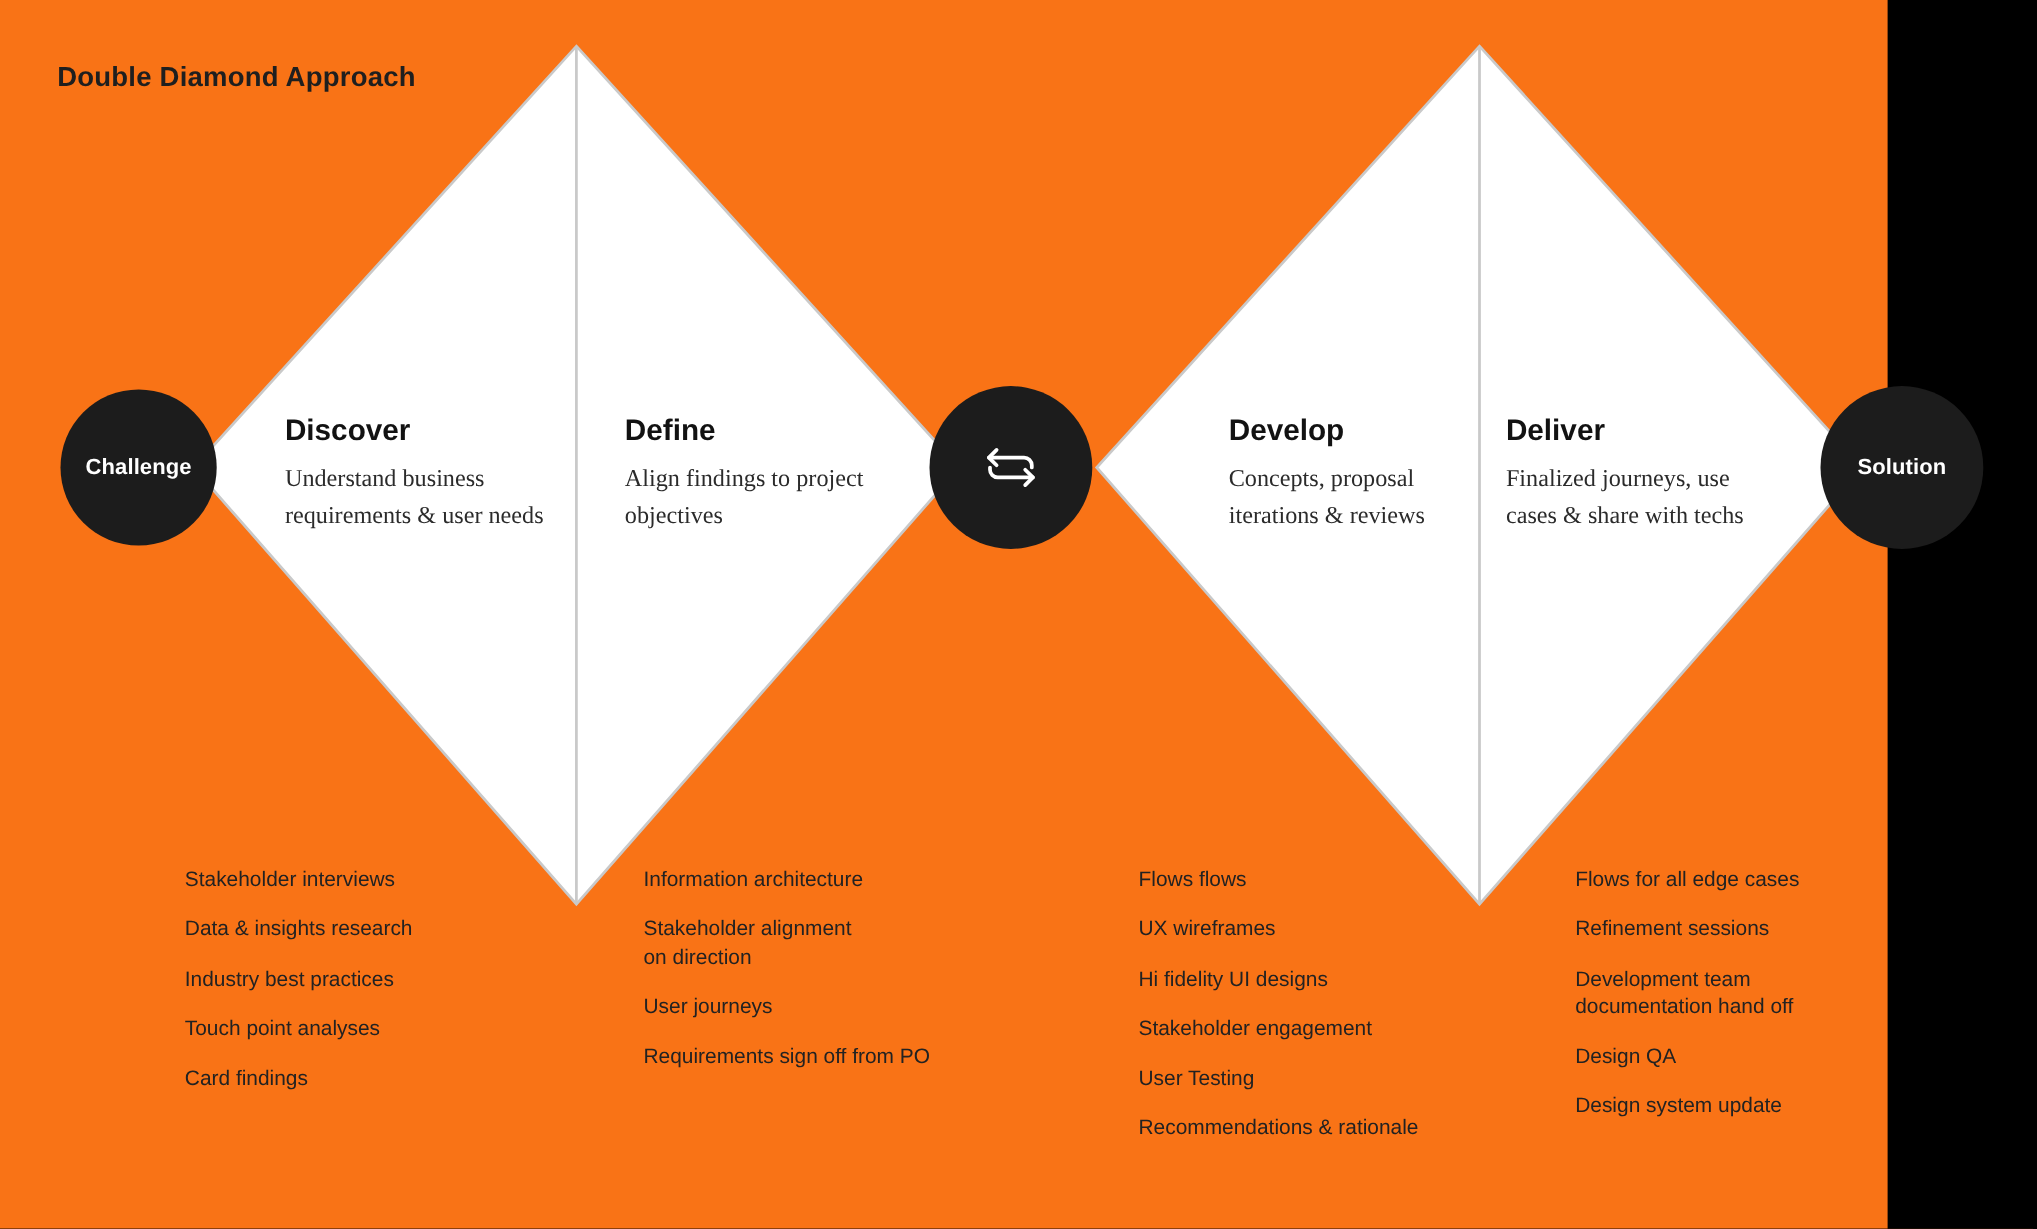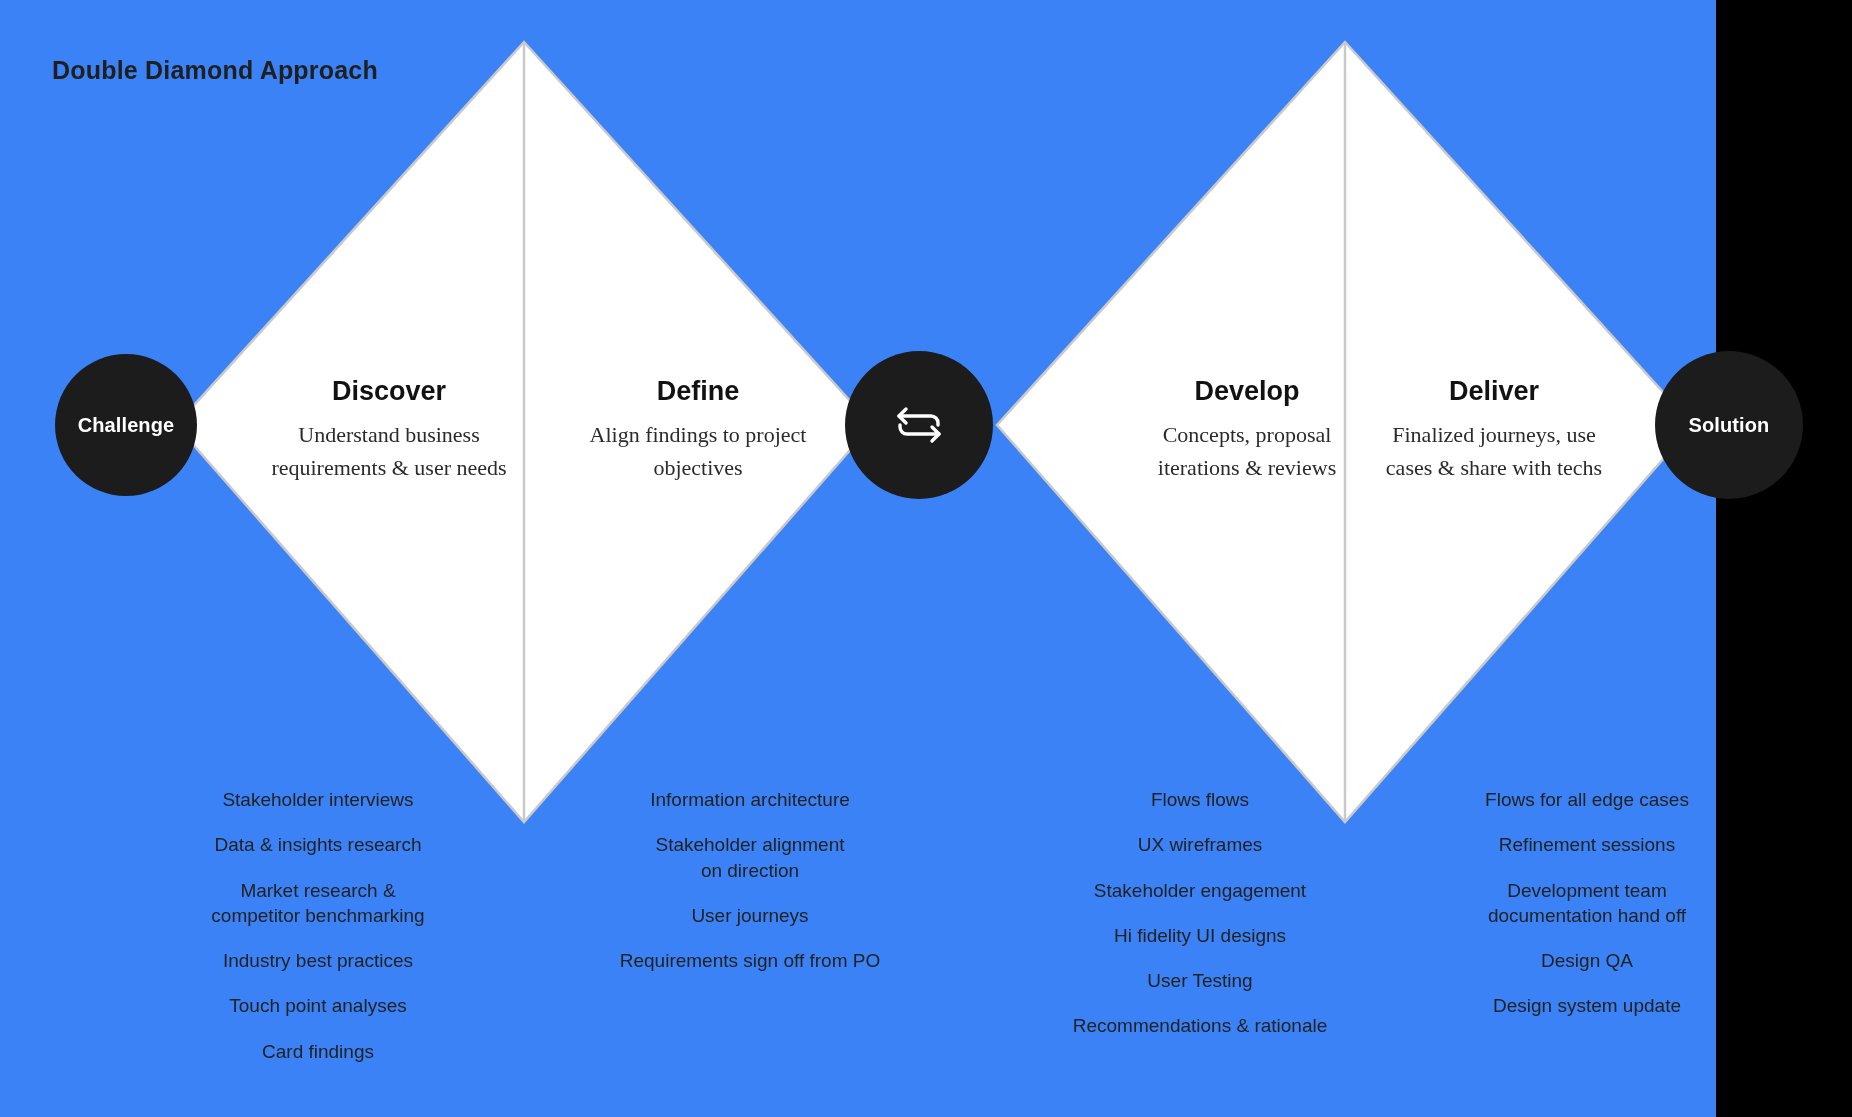--- a/index.html
+++ b/index.html
@@ -7,22 +7,21 @@
     width: 1852px;
     height: 1117px;
     background: #000000;
     font-family: "Liberation Sans", sans-serif;
     overflow: hidden;
   }
   #stage {
     position: relative;
     width: 1716px;
     height: 1117px;
-    background: #3b82f6;
-    text-align: center;
+    background: #f97316;
   }
 
   
   #title {
     position: absolute;
     left: 52px;
     top: 56px;
     font-size: 25px;
     font-weight: bold;
     letter-spacing: 0.2px;
@@ -165,38 +164,36 @@
 
   <div class="phase" id="phase-deliver">
     <div class="phase-title">Deliver</div>
     <div class="phase-desc" style="white-space: pre-line;">Finalized journeys, use
 cases &amp; share with techs</div>
   </div>
 
   <div class="activity-list" id="list-discover">
       <div class="activity-item">Stakeholder interviews</div>
       <div class="activity-item">Data &amp; insights research</div>
-      <div class="activity-item">Market research &amp;
-competitor benchmarking</div>
       <div class="activity-item">Industry best practices</div>
       <div class="activity-item">Touch point analyses</div>
       <div class="activity-item">Card findings</div>
     </div>
   <div class="activity-list" id="list-define">
       <div class="activity-item">Information architecture</div>
       <div class="activity-item">Stakeholder alignment
 on direction</div>
       <div class="activity-item">User journeys</div>
       <div class="activity-item">Requirements sign off from PO</div>
     </div>
   <div class="activity-list" id="list-develop">
       <div class="activity-item">Flows flows</div>
       <div class="activity-item">UX wireframes</div>
+      <div class="activity-item">Hi fidelity UI designs</div>
       <div class="activity-item">Stakeholder engagement</div>
-      <div class="activity-item">Hi fidelity UI designs</div>
       <div class="activity-item">User Testing</div>
       <div class="activity-item">Recommendations &amp; rationale</div>
     </div>
   <div class="activity-list" id="list-deliver">
       <div class="activity-item">Flows for all edge cases</div>
       <div class="activity-item">Refinement sessions</div>
       <div class="activity-item">Development team
 documentation hand off</div>
       <div class="activity-item">Design QA</div>
       <div class="activity-item">Design system update</div>

